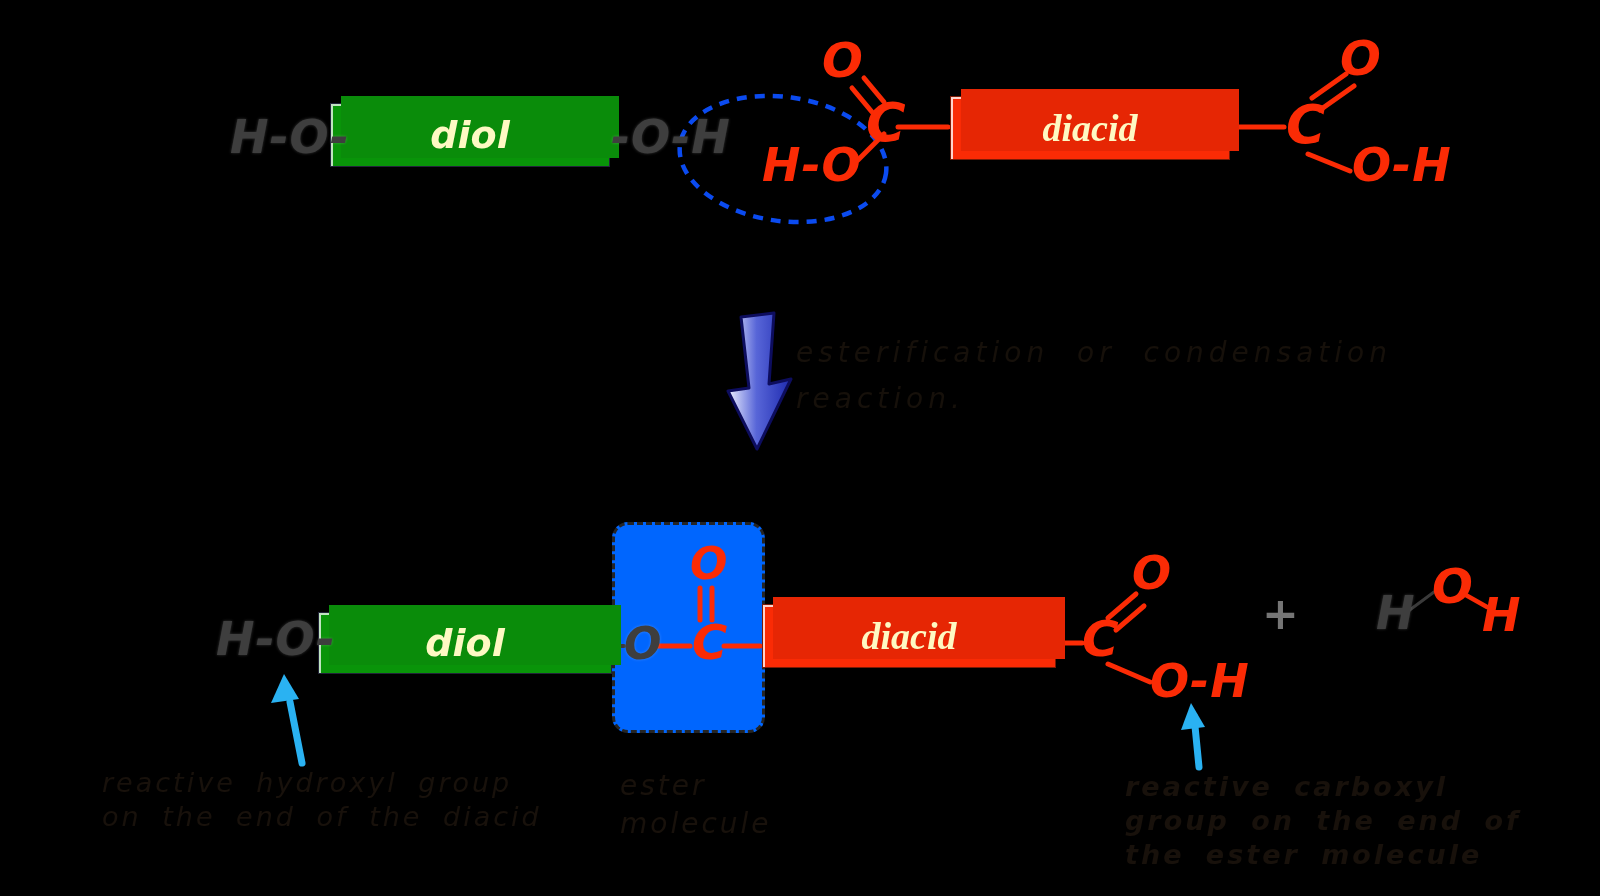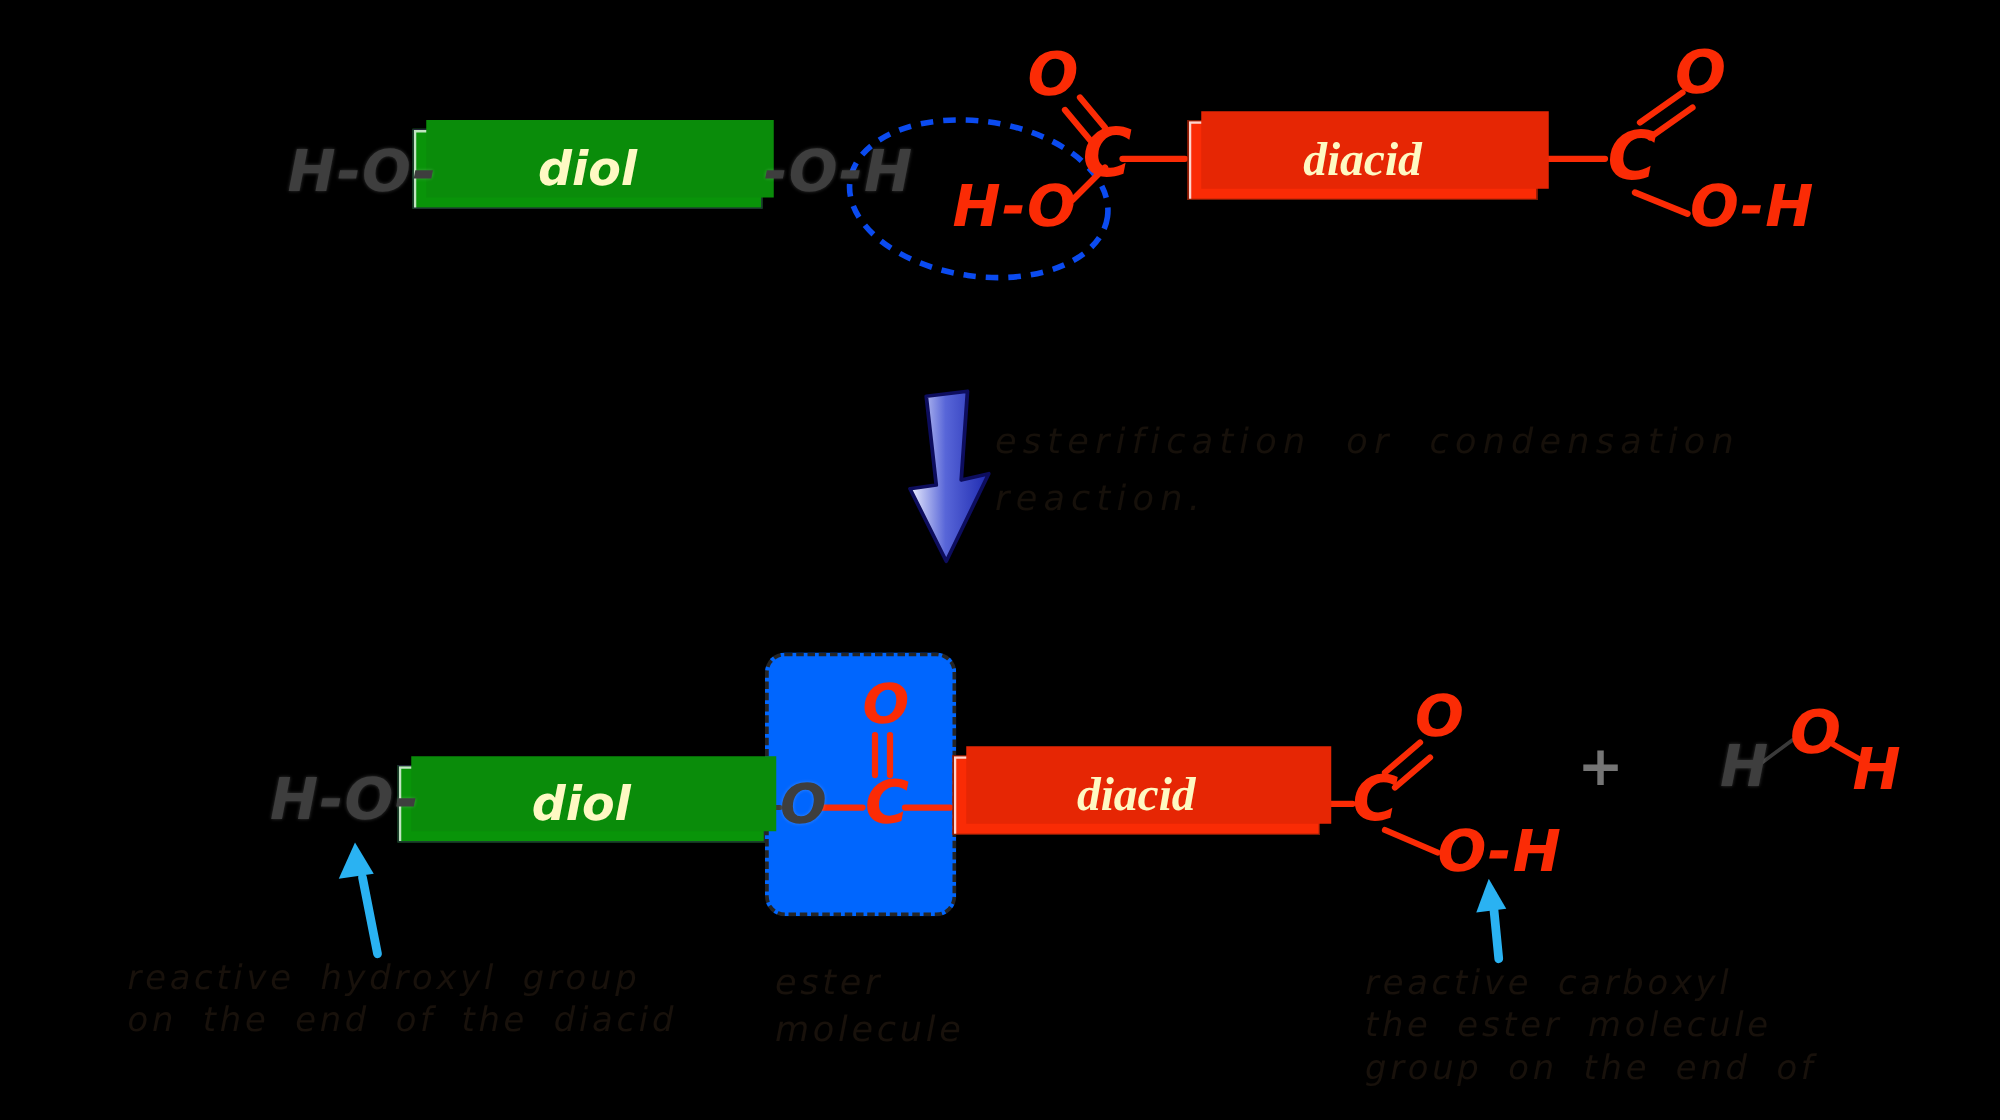--- a/index.html
+++ b/index.html
@@ -160,19 +160,19 @@
   <div class="caption" style="left:70px;top:766px;margin-left:32px;">
     <div>reactive hydroxyl group</div>
     <div>on the end of the diacid</div>
   </div>
 
   <div class="caption ester-cap" style="left:620px;top:744px;">
     <div>ester</div>
     <div>molecule</div>
   </div>
 
-  <div class="caption" style="left:1092px;top:770px;">
+  <div class="caption" style="left:1125px;top:770px;font-weight:bold;">
     <div>reactive carboxyl</div>
+    <div>group on the end of</div>
     <div>the ester molecule</div>
-    <div>group on the end of</div>
   </div>
 
 </div>
 
 </body></html>

